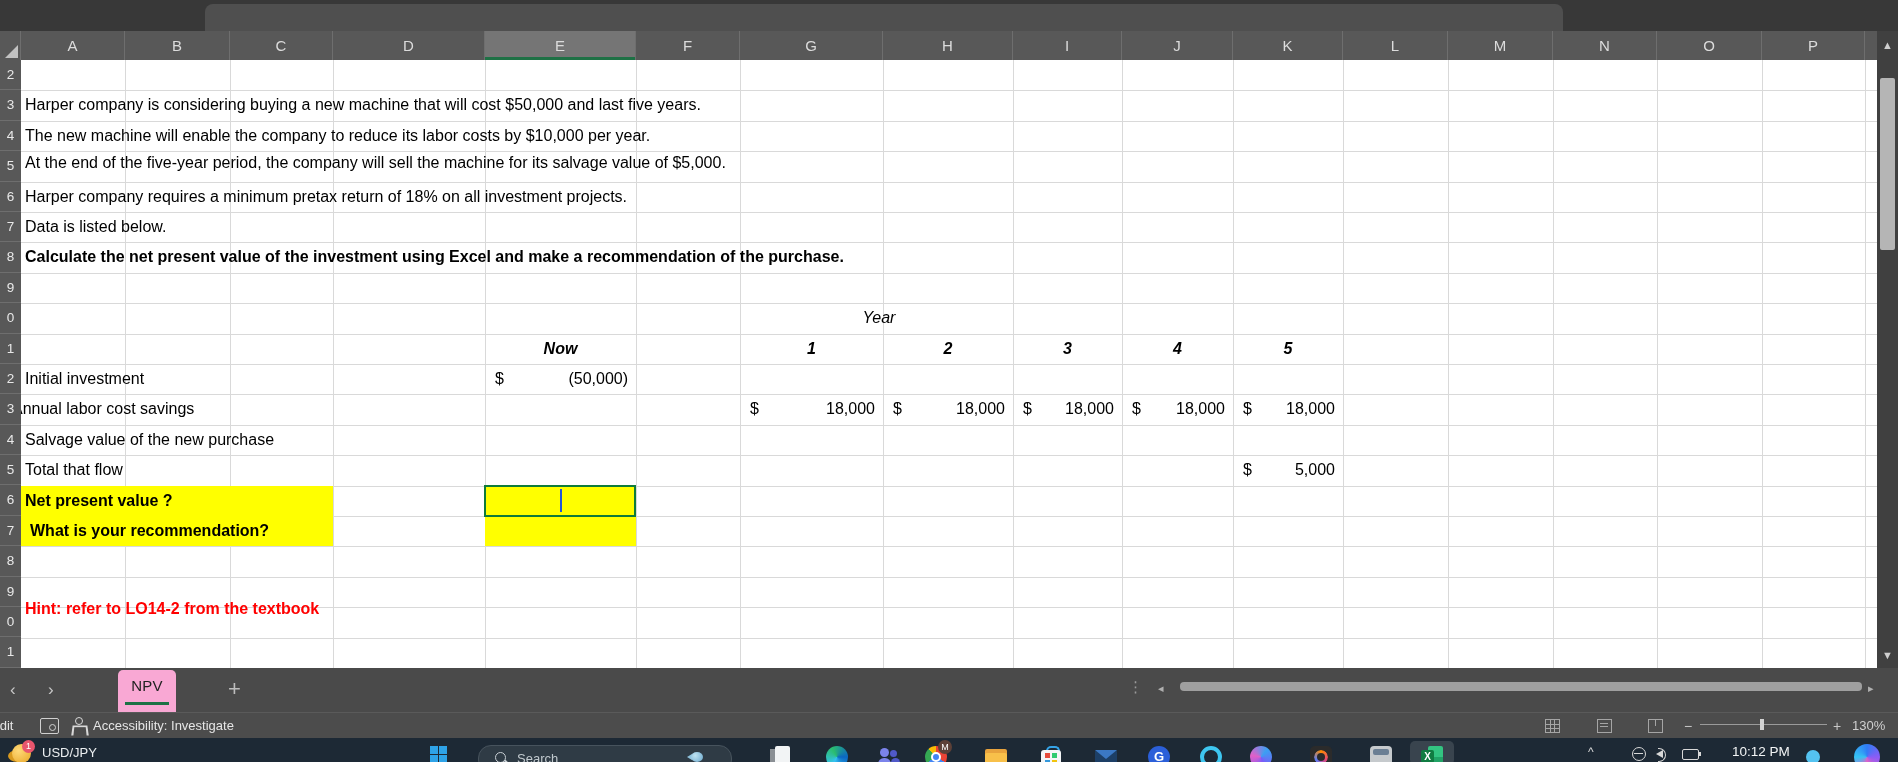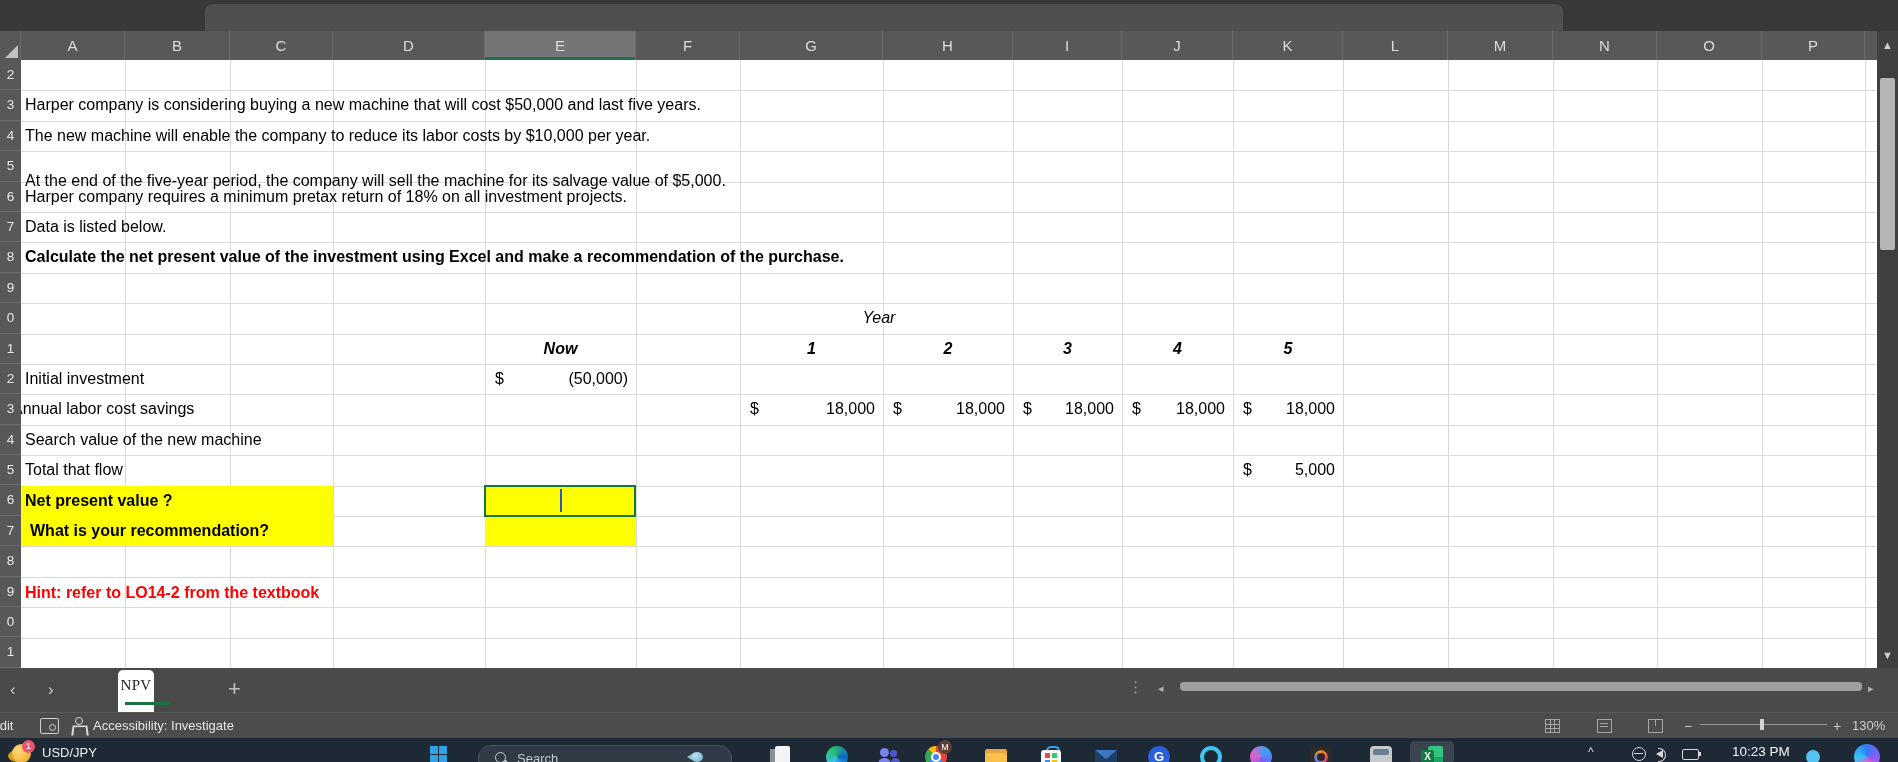--- a/index.html
+++ b/index.html
@@ -32,22 +32,22 @@
   #sel-box{left:484px;top:485px;width:152px;height:32px;border:2px solid #0f7b3a;box-sizing:border-box;z-index:4;}
   #sel-caret{left:560px;top:489px;width:1.5px;height:23px;background:#2456d6;z-index:4;}
   #hint-text{color:#ff0000;}
   
   #vscroll{left:1877px;top:31px;width:21px;height:637px;background:#404040;z-index:5;}
   .varrow{position:absolute;left:0;width:21px;text-align:center;color:#cfcfcf;font-size:11px;}
   #vthumb{position:absolute;left:3px;top:47px;width:15px;height:172px;background:#b5b5b5;border-radius:2px;}
   
   #tabstrip{left:0;top:668px;width:1898px;height:44px;background:#4a4a4a;z-index:6;}
   .navarrow{position:absolute;top:0;height:44px;line-height:44px;color:#c8c8c8;font-size:17px;}
-  #sheet-tab{position:absolute;left:118px;top:2px;width:36px;height:42px;background:#ffffff;
-    border-radius:5px 5px 0 0;text-align:center;font-family:Liberation Serif, serif;}
+  #sheet-tab{position:absolute;left:118px;top:2px;width:58px;height:42px;background:#f9a8d4;
+    border-radius:5px 5px 0 0;text-align:center;}
   #sheet-tab span{display:block;margin-top:7px;font-size:15px;color:#222;letter-spacing:.3px;}
   #tab-underline{position:absolute;left:7px;top:32px;width:44px;height:3px;background:#1e7145;}
   #add-sheet{position:absolute;left:228px;top:0;height:44px;line-height:42px;color:#bdbdbd;font-size:22px;}
   #hsplit{position:absolute;left:1128px;top:10px;color:#9a9a9a;font-size:15px;letter-spacing:0;}
   .harrow{position:absolute;top:14px;color:#b0b0b0;font-size:11px;}
   #hthumb{position:absolute;left:1180px;top:14px;width:682px;height:9px;background:#9f9f9f;border-radius:4px;}
   
   #statusbar{left:0;top:712px;width:1898px;height:26px;background:#4c4c4c;border-top:1px solid #5a5a5a;
     box-sizing:border-box;z-index:6;color:#e5e5e5;font-size:13px;}
   #mode-label{position:absolute;left:-9px;top:5px;}
@@ -248,40 +248,40 @@
     </div>
   </div>
 
 <div class="fill-yellow" style="left:21px;top:485.6px;width:312px;height:30.4px"></div>
 <div class="fill-yellow" style="left:485px;top:485.6px;width:151px;height:30.4px"></div>
 <div class="fill-yellow" style="left:21px;top:516px;width:312px;height:30.4px"></div>
 <div class="fill-yellow" style="left:485px;top:516px;width:151px;height:30.4px"></div>
 
 <div class="ctext" style="left:25px;top:90.4px">Harper company is considering buying a new machine that will cost $50,000 and last five years.</div>
 <div class="ctext" style="left:25px;top:120.8px">The new machine will enable the company to reduce its labor costs by $10,000 per year.</div>
-<div class="ctext" style="left:25px;top:166px">At the end of the five-year period, the company will sell the machine for its salvage value of $5,000.</div>
+<div class="ctext" style="left:25px;top:148px">At the end of the five-year period, the company will sell the machine for its salvage value of $5,000.</div>
 <div class="ctext" style="left:25px;top:181.6px">Harper company requires a minimum pretax return of 18% on all investment projects.</div>
 <div class="ctext" style="left:25px;top:212px">Data is listed below.</div>
 <div class="ctext bold" style="left:25px;top:242.4px">Calculate the net present value of the investment using Excel and make a recommendation of the purchase.</div>
 
 <div class="ctext center" style="left:636px;top:303.2px;width:486px">Year</div>
 <div class="ctext bold center" style="left:485px;top:333.6px;width:151px">Now</div>
 <div class="ctext bold center" style="left:740px;top:333.6px;width:143px">1</div>
 <div class="ctext bold center" style="left:883px;top:333.6px;width:130px">2</div>
 <div class="ctext bold center" style="left:1013px;top:333.6px;width:109px">3</div>
 <div class="ctext bold center" style="left:1122px;top:333.6px;width:111px">4</div>
 <div class="ctext bold center" style="left:1233px;top:333.6px;width:110px">5</div>
 
 <div class="ctext" style="left:25px;top:364px">Initial investment</div>
 <div class="ctext" style="left:12px;top:394.4px">Annual labor cost savings</div>
-<div class="ctext" style="left:25px;top:424.8px">Search value of the new machine</div>
+<div class="ctext" style="left:25px;top:424.8px">Salvage value of the new purchase</div>
 <div class="ctext" style="left:25px;top:455.2px">Total that flow</div>
 <div class="ctext bold" style="left:25px;top:485.6px">Net present value ?</div>
 <div class="ctext bold" style="left:30px;top:516px">What is your recommendation?</div>
-<div class="ctext bold" id="hint-text" style="left:25px;top:578px">Hint: refer to LO14-2 from the textbook</div>
+<div class="ctext bold" id="hint-text" style="left:25px;top:594px">Hint: refer to LO14-2 from the textbook</div>
 
 <div class="acct" style="left:485px;top:364px;width:151px">
   <span>$</span>
   <span>(50,000)</span>
 </div>
 <div class="acct" style="left:740px;top:394.4px;width:143px">
   <span>$</span>
   <span>18,000</span>
 </div>
 <div class="acct" style="left:883px;top:394.4px;width:130px">
@@ -394,16 +394,16 @@
   <div class="appicon" id="ic-calc"></div>
   <div id="excel-bg"></div>
   <div class="appicon" id="ic-excel">
     <span class="sheet"></span>
       <span class="xbox">X</span>
   </div>
   <div class="tray" id="tray-caret">^</div>
   <div class="tray" id="tray-globe"></div>
   <div class="tray" id="tray-spk"></div>
   <div class="tray" id="tray-batt"></div>
-  <div class="tray" id="clock">10:23 PM</div>
+  <div class="tray" id="clock">10:12 PM</div>
   <div class="tb" id="notif-dot"></div>
   <div class="tb" id="tray-copilot"></div>
 </div>
 
 </body></html>

